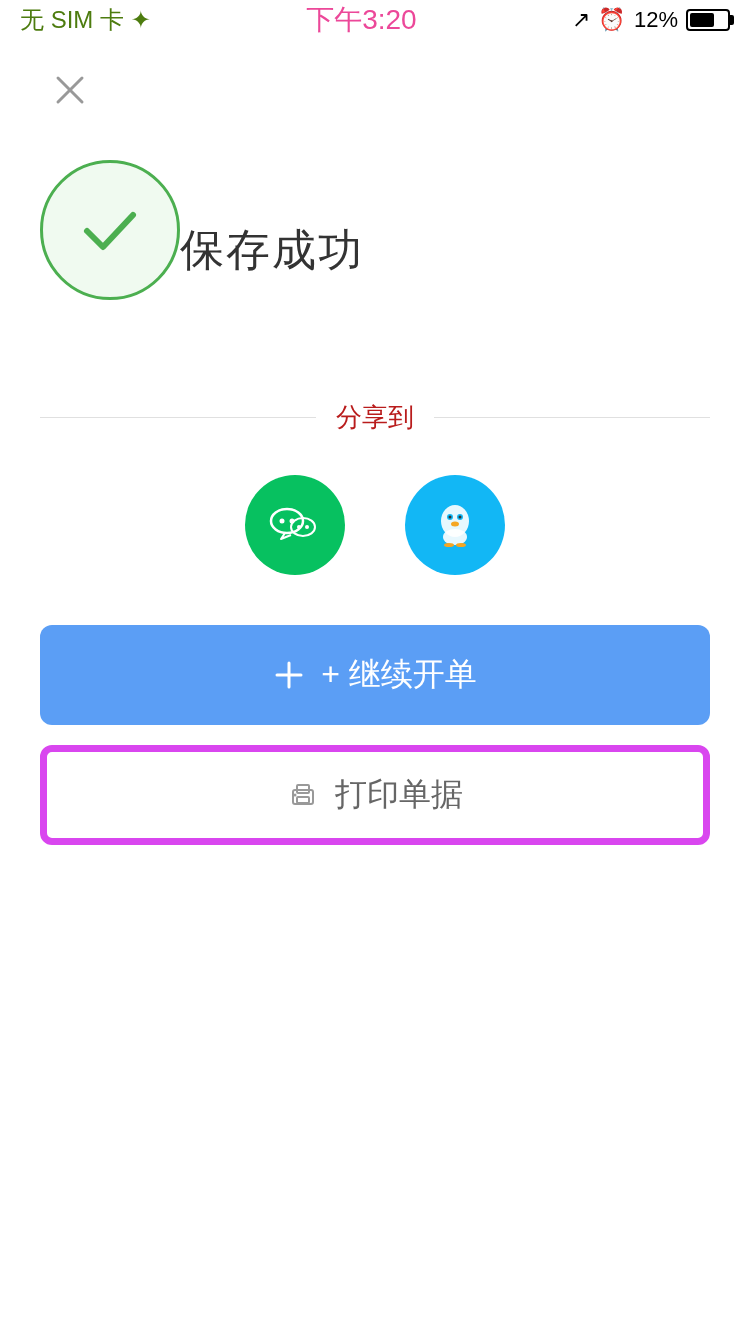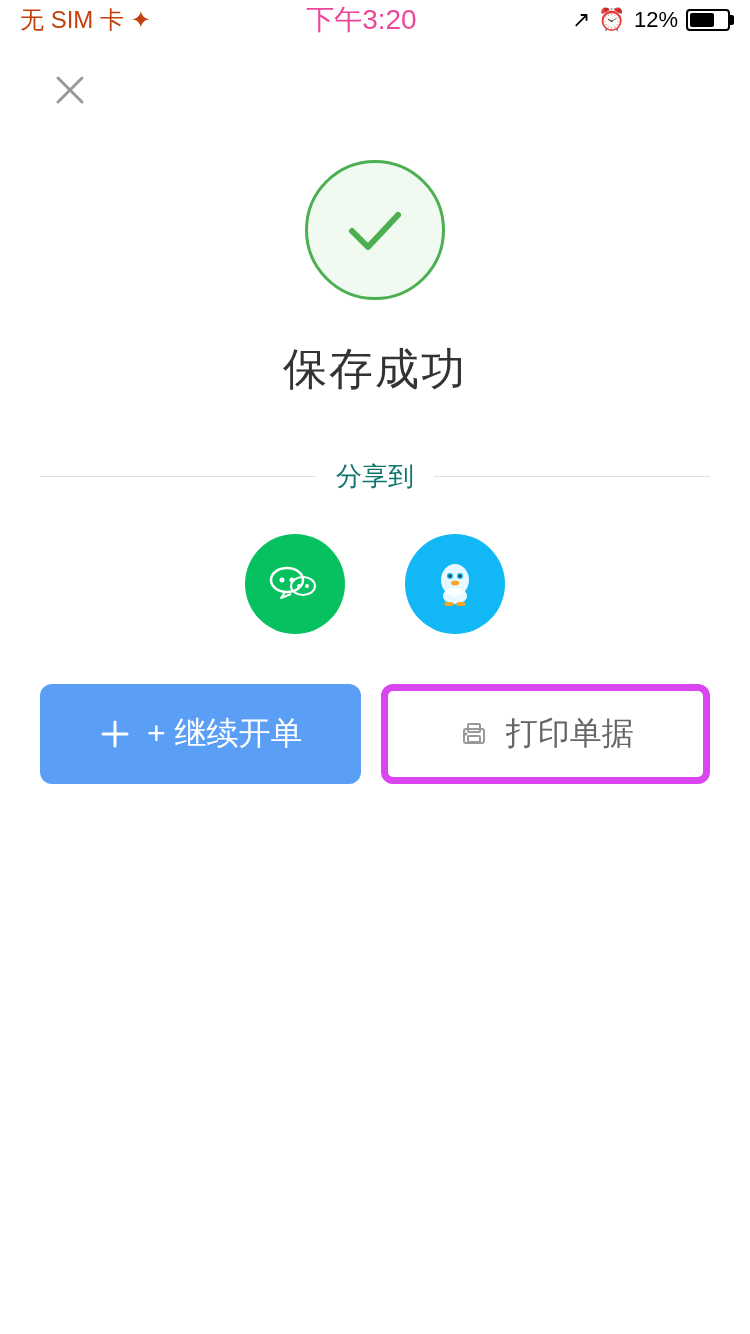--- a/index.html
+++ b/index.html
@@ -26,21 +26,21 @@
       align-items: center;
       justify-content: space-between;
       padding: 0 20px;
     }
 
     .status-left {
       display: flex;
       align-items: center;
       gap: 8px;
       font-size: 24px;
-      color: #c2410c;
+      color: #4d7c0f;
     }
 
     .status-center {
       font-size: 28px;
       font-weight: 500;
       color: #ec4899;
     }
 
     .status-right {
       display: flex;
@@ -98,21 +98,20 @@
     }
 
     .close-btn svg {
       width: 36px;
       height: 36px;
     }
 
     
     .success-section {
       display: flex;
-      flex-direction: column;
       align-items: center;
       margin-bottom: 60px;
     }
 
     .success-circle {
       width: 140px;
       height: 140px;
       border-radius: 50%;
       border: 3px solid #4CAF50;
       background: #f0faf0;
@@ -150,21 +149,21 @@
     .share-divider::before,
     .share-divider::after {
       content: '';
       flex: 1;
       height: 1px;
       background: #e0e0e0;
     }
 
     .share-label {
       font-size: 26px;
-      color: #0f766e;
+      color: #b91c1c;
     }
 
     .share-icons {
       display: flex;
       justify-content: center;
       gap: 60px;
     }
 
     .share-icon-btn {
       width: 100px;
@@ -185,21 +184,21 @@
     }
 
     .share-icon-btn svg {
       width: 60px;
       height: 60px;
     }
 
     
     .action-buttons {
       display: flex;
-      flex-direction: row;
+      flex-direction: column;
       gap: 20px;
       width: 100%;
     }
 
     .btn {
       width: 100%;
       height: 100px;
       border-radius: 12px;
       display: flex;
       align-items: center;

